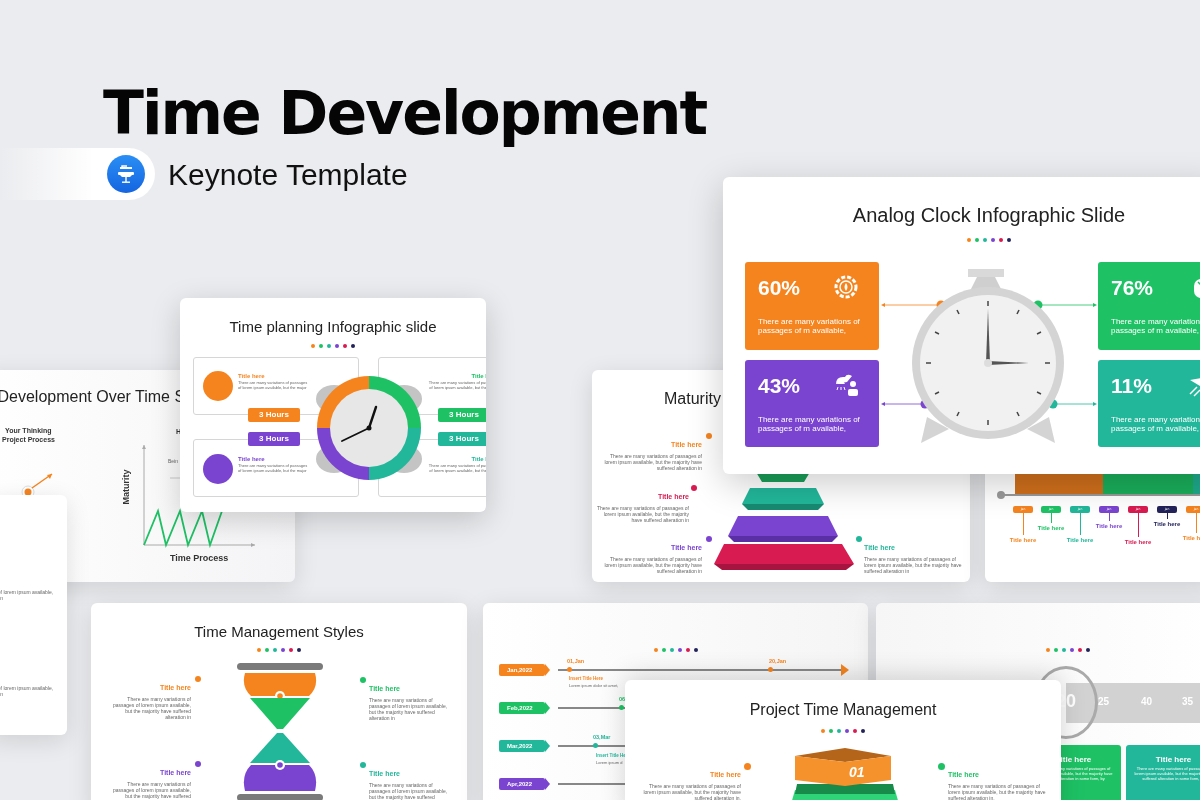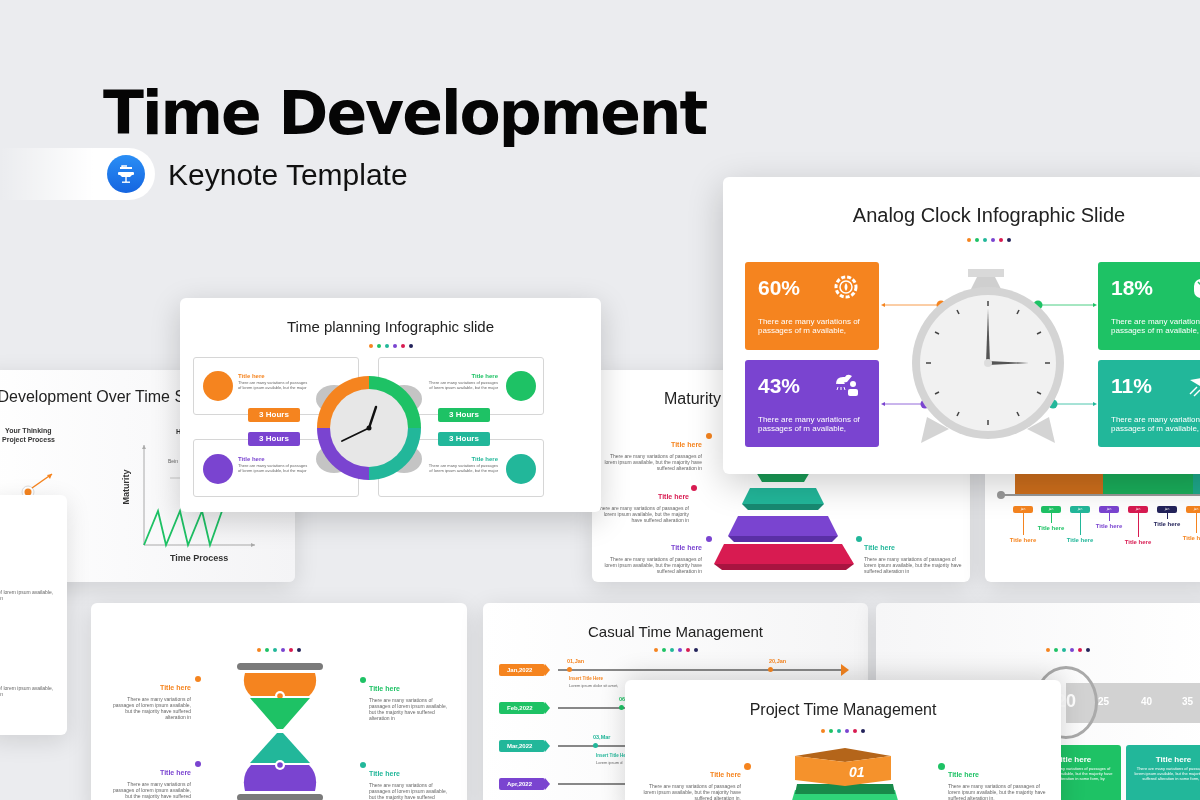--- a/index.html
+++ b/index.html
@@ -152,21 +152,21 @@
       <div class="abs ttl" style="left:0;top:15px;width:40px;font-size:6px;color:#23235a;">Title here</div>
     </div>
     <div class="abs" style="left:173px;top:0;width:40px;text-align:center;">
       <div class="abs" style="left:10px;top:0;width:20px;height:7px;background:#f5841f;border-radius:2px;color:#fff;font-size:3px;line-height:7px;">Jan</div>
       <div class="abs" style="left:19.5px;top:7px;width:1px;height:20px;background:#f5841f;"></div>
       <div class="abs ttl" style="left:0;top:29px;width:40px;font-size:6px;color:#f5841f;">Title here</div>
     </div>
   </div>
 </div>
 
-<div class="slide" style="left:180px;top:298px;width:421px;height:214px;box-shadow:0 8px 30px rgba(0,0,0,.18);">
+<div class="slide" style="left:180px;top:298px;width:306px;height:214px;box-shadow:0 8px 30px rgba(0,0,0,.18);">
   <div class="slide-title" style="top:20px;font-size:15px;">Time planning Infographic slide</div>
   <div class="dots" style="top:46px;">
       <span style="background:#f5841f"></span>
       <span style="background:#1ec265"></span>
       <span style="background:#22b79a"></span>
       <span style="background:#7a44d0"></span>
       <span style="background:#d81b51"></span>
       <span style="background:#23235a"></span>
     </div>
 
@@ -213,20 +213,21 @@
       <path d="M57 57 L5 57 A52 52 0 0 0 57 109 Z" fill="#7a44d0"></path>
       <circle cx="57" cy="57" r="39" fill="#e7e7e7"></circle>
       <line x1="57" y1="57" x2="64" y2="36" stroke="#111" stroke-width="2.4" stroke-linecap="round"></line>
       <line x1="57" y1="57" x2="30" y2="70" stroke="#111" stroke-width="1.8" stroke-linecap="round"></line>
       <circle cx="57" cy="57" r="2.5" fill="#111"></circle>
     </svg>
   </div>
 </div>
 
 <div class="slide" style="left:91px;top:603px;width:376px;height:210px;">
+  <div class="slide-title" style="top:20px;font-size:15px;">Time Management Styles</div>
   <div class="dots" style="top:45px;">
       <span style="background:#f5841f"></span>
       <span style="background:#1ec265"></span>
       <span style="background:#22b79a"></span>
       <span style="background:#7a44d0"></span>
       <span style="background:#d81b51"></span>
       <span style="background:#23235a"></span>
     </div>
   <div class="abs" style="left:14px;top:72px;width:86px;text-align:right;">
     <span class="ttl" style="color:#f5841f;">Title here</span>
@@ -258,21 +259,20 @@
       <path d="M40 70 L46 70 L73 100 L13 100 Z" fill="#22b79a"></path>
       <path d="M14 102 L72 102 Q82 112 78 128 L8 128 Q4 112 14 102 Z" fill="#7a44d0"></path>
       <circle cx="43" cy="102" r="5" fill="#fff"></circle>
         <circle cx="43" cy="102" r="2.8" fill="#7a44d0"></circle>
       <rect x="0" y="131" width="86" height="7" rx="3.5" fill="#7a7a7a"></rect>
     </svg>
   </div>
 </div>
 
 <div class="slide" style="left:483px;top:603px;width:385px;height:210px;background:linear-gradient(90deg,#fff,#f5f5f6);">
-  <div class="slide-title" style="top:20px;font-size:15px;">Casual Time Management</div>
   <div class="dots" style="top:45px;">
       <span style="background:#f5841f"></span>
       <span style="background:#1ec265"></span>
       <span style="background:#22b79a"></span>
       <span style="background:#7a44d0"></span>
       <span style="background:#d81b51"></span>
       <span style="background:#23235a"></span>
     </div>
 
   <div class="tag" style="left:16px;top:61px;width:46px;background:#f5841f;border-left-color:#f5841f;">Jan,2022</div>
@@ -384,21 +384,21 @@
           <path d="M4 12 L12 12 L8 6 Z" fill="#fff"></path>
           <line x1="5" y1="15" x2="4" y2="18" stroke="#fff"></line>
           <line x1="8" y1="15" x2="8" y2="18" stroke="#fff"></line>
           <line x1="11" y1="15" x2="12" y2="18" stroke="#fff"></line>
           <circle cx="20" cy="12" r="3" fill="#fff"></circle>
           <rect x="15" y="17" width="10" height="7" rx="2" fill="#fff"></rect>
         </svg></div>
     <div class="desc">There are many variations of passages of m available,</div>
   </div>
   <div class="card" style="left:375px;top:85px;width:134px;height:88px;background:#1ec265;">
-    <div class="pct">18%</div>
+    <div class="pct">76%</div>
     <div class="ico" style="right:auto;left:90px;"><svg width="26" height="26" viewBox="0 0 26 26">
           <rect x="6" y="5" width="14" height="19" rx="7" fill="#fff"></rect>
           <line x1="13" y1="2" x2="13" y2="10" stroke="#1ec265" stroke-width="1.5"></line>
           <path d="M10 8 L13 11 L16 8" fill="none" stroke="#1ec265" stroke-width="1.5"></path>
         </svg></div>
     <div class="desc">There are many variations of passages of m available,</div>
   </div>
   <div class="card" style="left:375px;top:183px;width:134px;height:87px;background:#22b79a;">
     <div class="pct">11%</div>
     <div class="ico" style="right:auto;left:90px;"><svg width="26" height="26" viewBox="0 0 26 26">

